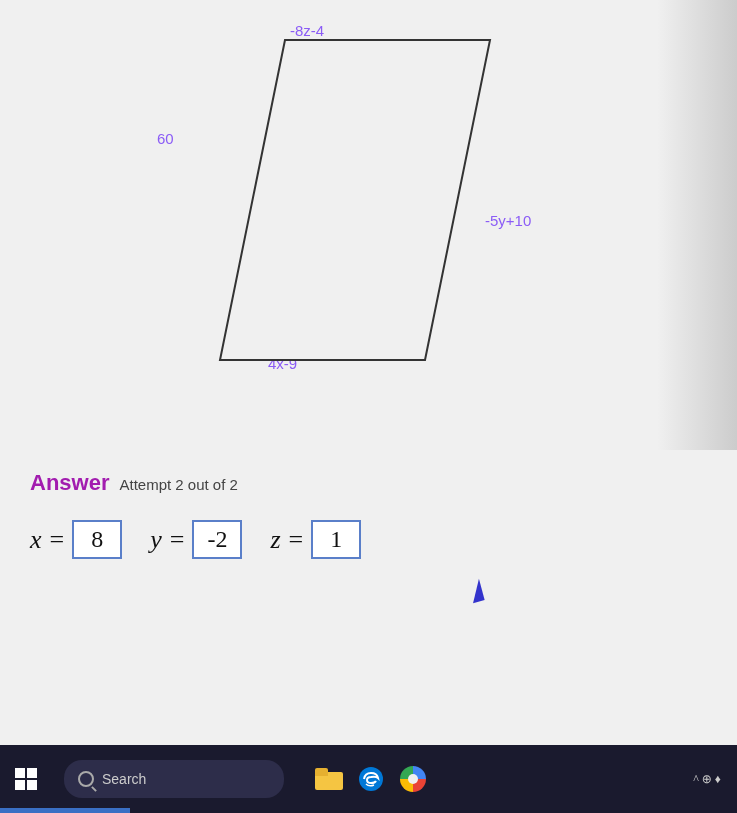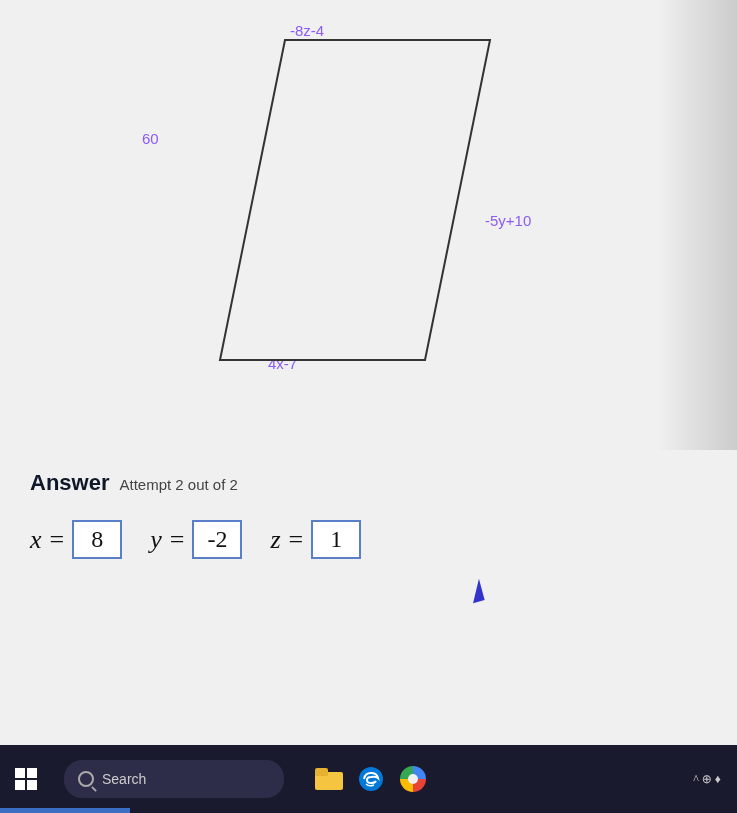--- a/index.html
+++ b/index.html
@@ -28,21 +28,21 @@
       font-family: Arial, sans-serif;
     }
 
     .label-top {
       top: 22px;
       left: 290px;
     }
 
     .label-left {
       top: 130px;
-      left: 142px;
+      left: 157px;
     }
 
     .label-right {
       top: 212px;
       left: 485px;
     }
 
     .label-bottom {
       top: 355px;
       left: 268px;
@@ -61,21 +61,21 @@
     .answer-header {
       display: flex;
       align-items: baseline;
       gap: 10px;
       margin-bottom: 24px;
     }
 
     .answer-bold {
       font-size: 22px;
       font-weight: bold;
-      color: #0f172a;
+      color: #a21caf;
       font-family: Arial, sans-serif;
     }
 
     .answer-attempt {
       font-size: 15px;
       color: #444;
       font-family: Arial, sans-serif;
       text-align: center;
     }
 
@@ -307,21 +307,21 @@
     }
   </style>
 </head>
 <body>
 
 <div class="main-content">
 
   <span class="shape-label label-top">-8z-4</span>
   <span class="shape-label label-left">60</span>
   <span class="shape-label label-right">-5y+10</span>
-  <span class="shape-label label-bottom">4x-7</span>
+  <span class="shape-label label-bottom">4x-9</span>
 
   <svg style="position:absolute; top:30px; left:195px;" width="320" height="340">
 
     <polygon points="90,10 295,10 230,330 25,330" fill="none" stroke="#333" stroke-width="2"></polygon>
   </svg>
 
   <div class="room-overlay"></div>
 
   <div class="answer-section">
     <div class="answer-header">

